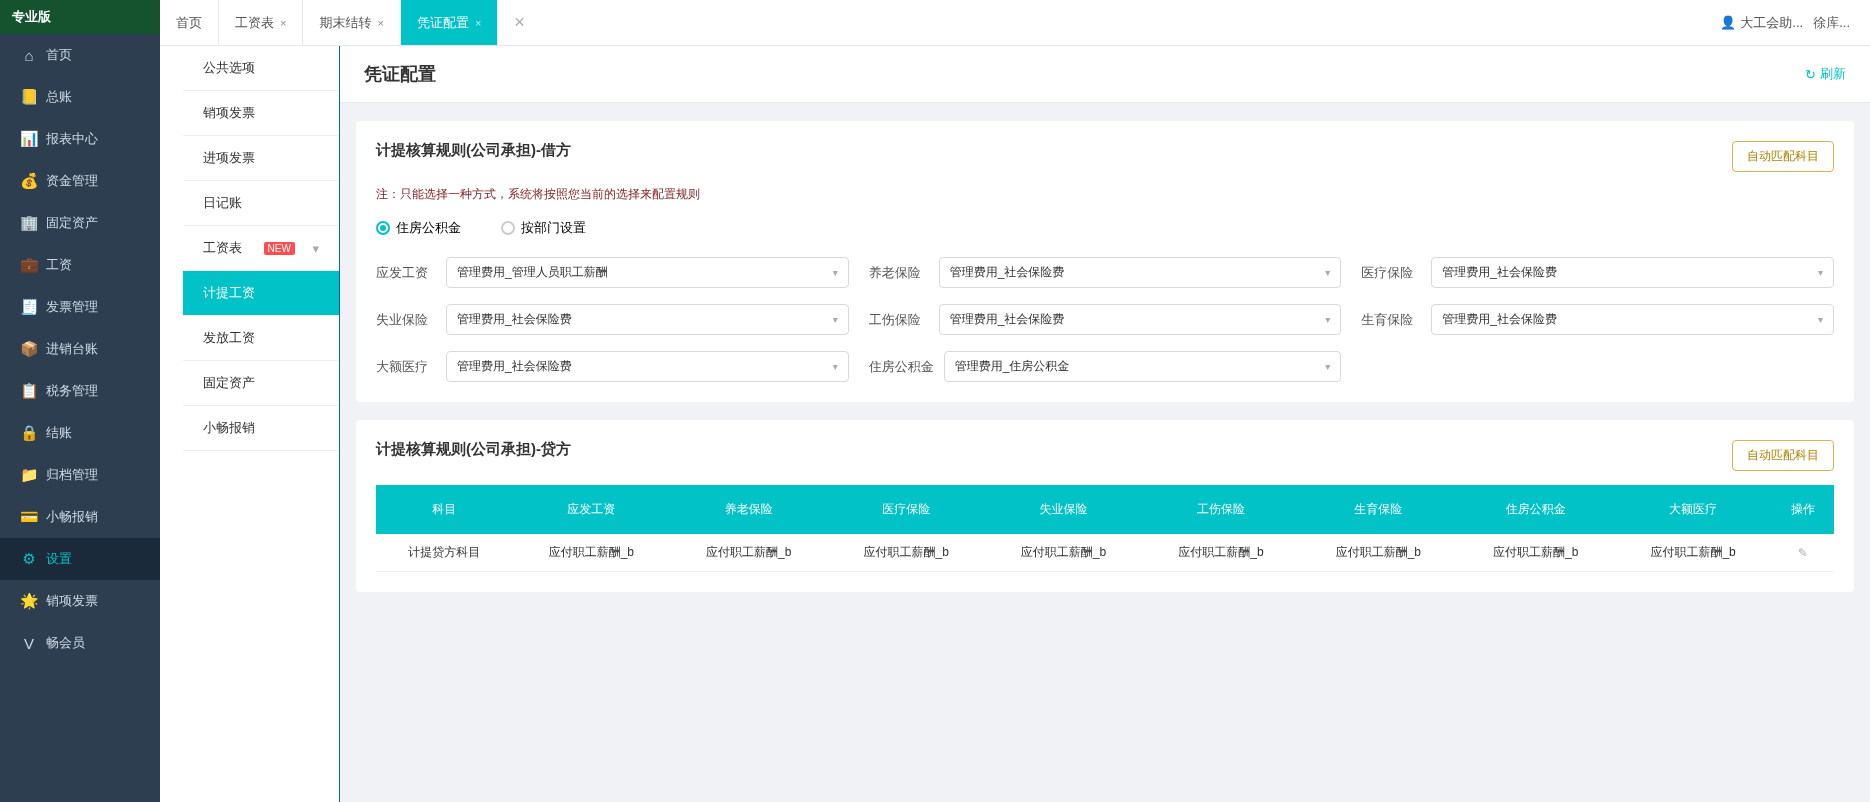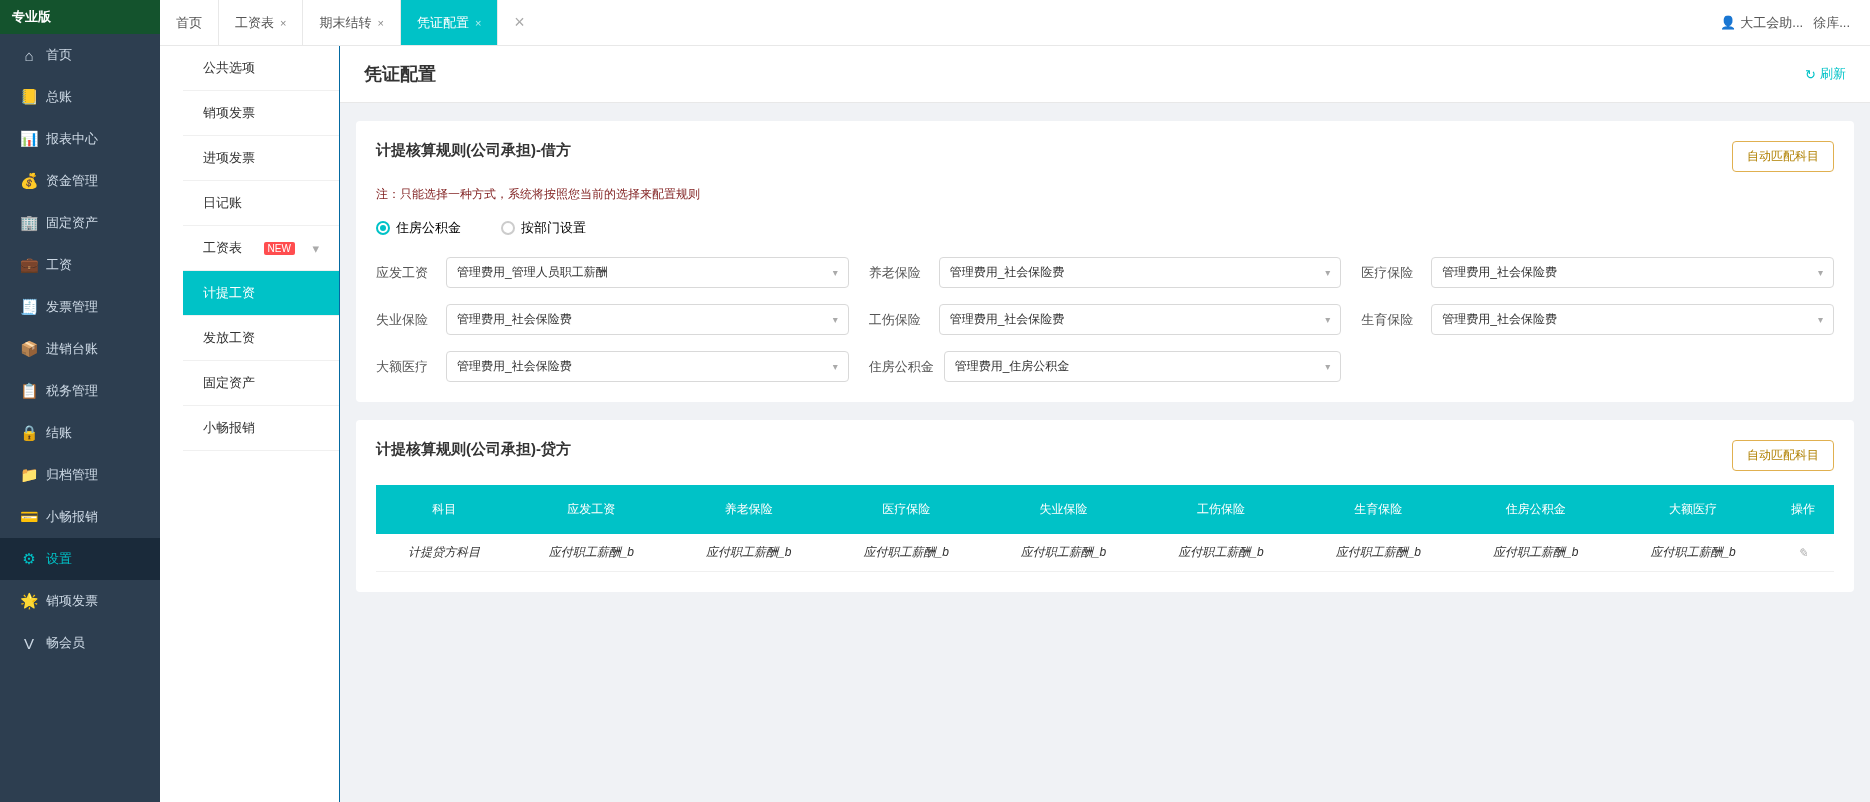--- a/index.html
+++ b/index.html
@@ -57,21 +57,21 @@
     .form-label { color: #555; font-size: 13px; white-space: nowrap; min-width: 60px; }
     .form-select { flex: 1; border: 1px solid #d9d9d9; border-radius: 4px; padding: 6px 10px; font-size: 12px; color: #333; background: white; cursor: pointer; display: flex; align-items: center; justify-content: space-between; gap: 48px; }
     .select-arrow { color: #aaa; font-size: 10px; }
     .auto-match-btn { border: 1px solid #e0b050; color: #b08000; background: white; padding: 6px 14px; border-radius: 4px; cursor: pointer; font-size: 12px; }
 
     
     .table-wrap { overflow-x: auto; }
     table { width: 100%; border-collapse: collapse; }
     thead tr { background: #00c2c7; }
     thead th { color: white; padding: 16px 8px; font-size: 12px; font-weight: normal; text-align: center; }
-    tbody tr { background: white; font-style: italic; }
+    tbody tr { background: white; }
     tbody tr:nth-child(even) { background: #f9f9f9; }
     tbody td { padding: 10px 8px; font-size: 12px; color: #333; text-align: center; border-bottom: 1px solid #f0f0f0; }
     .edit-icon { color: #aaa; cursor: pointer; }
 
     .section-header { display: flex; justify-content: space-between; align-items: center; margin-bottom: 14px; }
   </style>
 </head>
 <body>
 
 <div class="sidebar">

